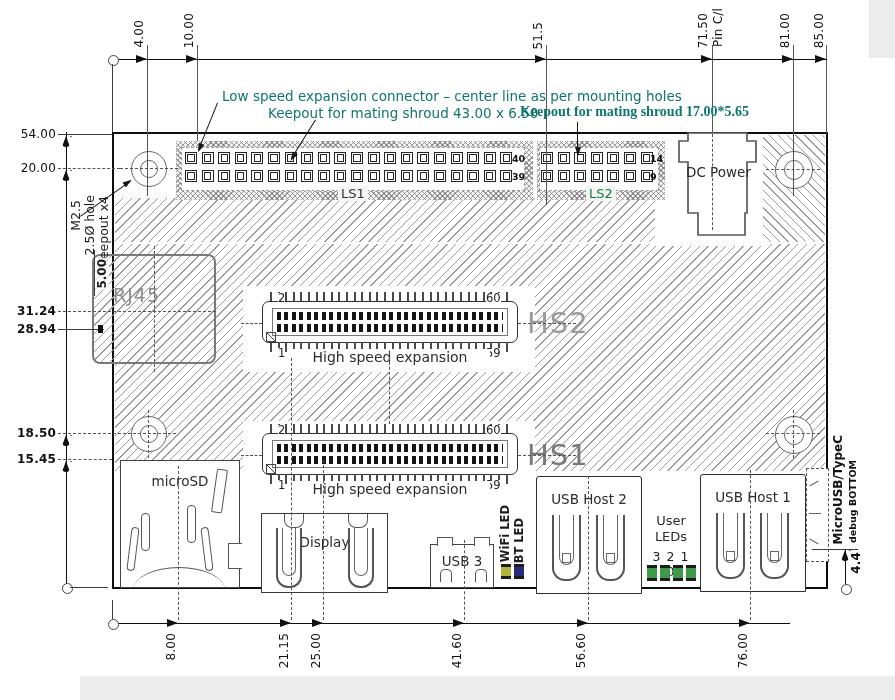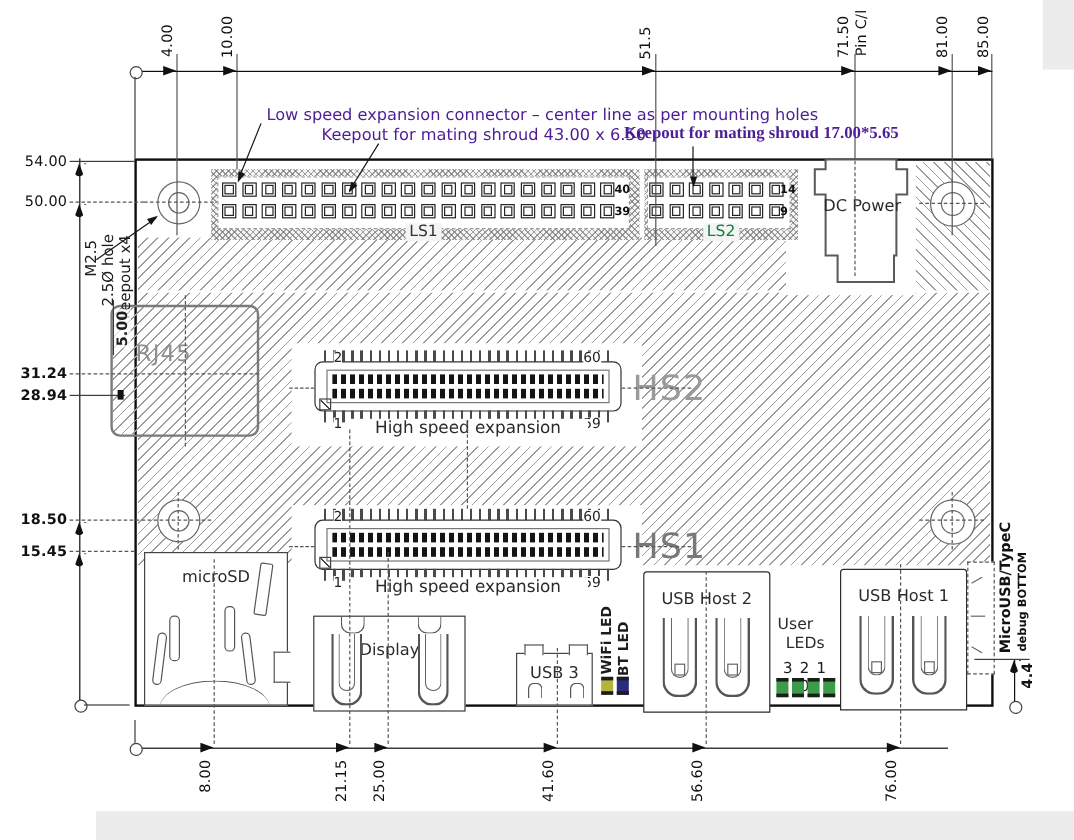--- a/index.html
+++ b/index.html
@@ -54,21 +54,21 @@
   .usbhost{width:106px;height:118px;border:1.9px solid #2d2d2d;background:#fff;box-sizing:border-box;border-radius:3px 3px 0 0;}
   .usbhost .lbl{position:absolute;top:14px;left:0;width:100%;text-align:center;font-size:13.5px;color:#2b2b2b;}
   .prong{position:absolute;width:29px;height:66px;border:2px solid #555;border-top:none;border-radius:0 0 13px 13px;box-sizing:border-box;}
   .prong::before{content:"";position:absolute;left:5px;right:5px;top:0;bottom:14px;border:1.6px solid #666;border-top:none;border-radius:0 0 9px 9px;}
   .prong::after{content:"";position:absolute;left:8px;right:8px;bottom:16px;height:10px;border:1.4px solid #666;box-sizing:border-box;}
   
   .led{border-top:3px solid #1c1c1c;border-bottom:3px solid #1c1c1c;box-sizing:border-box;}
   .slot{border:1.5px solid #555;border-radius:4px;background:#fff;}
   .u{border:2px solid #555;border-top:none;border-radius:0 0 12px 12px;box-sizing:border-box;}
   .u::before{content:"";position:absolute;left:4px;right:4px;top:0;bottom:10px;border:1.5px solid #666;border-top:none;border-radius:0 0 8px 8px;}
-  .note{font-size:13.5px;color:#4c1d95;white-space:nowrap;}
+  .note{font-size:13.5px;color:#0f766e;white-space:nowrap;}
   .grey{color:#8f8f8f;}
 </style>
 </head>
 <body>
 
 <div id="canvas">
 
   <div class="abs" style="left:80px;top:676px;width:815px;height:24px;background:#ececec;"></div>
   <div class="abs" style="left:869px;top:0;width:26px;height:58px;background:#ececec;"></div>
 
@@ -232,21 +232,21 @@
   <div class="abs vt" style="left:512px;top:518px;font-size:11.5px;font-weight:bold;color:#1c1c1c;">BT LED</div>
   <div class="abs led" style="left: 501px; top: 564px; width: 10px; height: 15px; background: rgb(180, 180, 60);"></div>
   <div class="abs led" style="left: 514px; top: 564px; width: 10px; height: 15px; background: rgb(44, 44, 126);"></div>
 
   <div class="abs usbhost" style="left:536px;top:476px;">
     <div class="lbl">USB Host 2</div>
     <div class="prong" style="left:15px;top:38px;"></div>
     <div class="prong" style="left:59px;top:38px;"></div>
   </div>
 
-  <div class="abs" style="left:648px;top:513px;width:46px;text-align:left;font-size:13px;color:#2b2b2b;">User</div>
+  <div class="abs" style="left:648px;top:513px;width:46px;text-align:center;font-size:13px;color:#2b2b2b;">User</div>
   <div class="abs" style="left:648px;top:529px;width:46px;text-align:center;font-size:13px;color:#2b2b2b;">LEDs</div>
   <div class="abs" style="left:646px;top:549px;width:50px;text-align:center;font-size:12.5px;letter-spacing:1px;color:#1c1c1c;">3 2 1 0</div>
   <div class="abs led" style="left: 647px; top: 565px; width: 10px; height: 16px; background: rgb(60, 154, 72);"></div>
   <div class="abs led" style="left: 660px; top: 565px; width: 10px; height: 16px; background: rgb(60, 154, 72);"></div>
   <div class="abs led" style="left: 673px; top: 565px; width: 10px; height: 16px; background: rgb(60, 154, 72);"></div>
   <div class="abs led" style="left: 686px; top: 565px; width: 10px; height: 16px; background: rgb(60, 154, 72);"></div>
 
   <div class="abs usbhost" style="left:700px;top:474px;">
     <div class="lbl">USB Host 1</div>
     <div class="prong" style="left:15px;top:38px;"></div>
@@ -302,21 +302,21 @@
   <div class="abs vt dim" style="left:812px;top:13px;">85.00</div>
 
   <div class="abs vl thk" style="left:66px;top:132px;height:455px;"></div>
   <div class="abs datum" style="left:62px;top:583px;"></div>
   <div class="abs hl" style="left:70px;top:587px;width:38px;"></div>
   <div class="abs ar u" style="left:62px;top:136px;"></div>
   <div class="abs ar u" style="left:62px;top:170px;"></div>
   <div class="abs ar u" style="left:62px;top:435px;"></div>
   <div class="abs ar u" style="left:62px;top:461px;"></div>
   <div class="abs dim" style="left:10px;top:127px;width:46px;text-align:right;">54.00</div>
-  <div class="abs dim" style="left:10px;top:161px;width:46px;text-align:right;">50.00</div>
+  <div class="abs dim" style="left:10px;top:161px;width:46px;text-align:right;">20.00</div>
   <div class="abs dim dimb" style="left:10px;top:304px;width:46px;text-align:right;">31.24</div>
   <div class="abs dim dimb" style="left:10px;top:322px;width:46px;text-align:right;">28.94</div>
   <div class="abs dim dimb" style="left:10px;top:426px;width:46px;text-align:right;">18.50</div>
   <div class="abs dim dimb" style="left:10px;top:452px;width:46px;text-align:right;">15.45</div>
   <div class="abs hl" style="left:58px;top:134px;width:54px;"></div>
   <div class="abs hd" style="left:58px;top:168px;width:62px;"></div>
   <div class="abs hd" style="left:58px;top:311px;width:158px;"></div>
   <div class="abs hl" style="left:58px;top:329px;width:46px;"></div>
   <div class="abs" style="left:98px;top:325px;width:5px;height:8px;background:#111;"></div>
   <div class="abs hd" style="left:58px;top:433px;width:118px;"></div>

